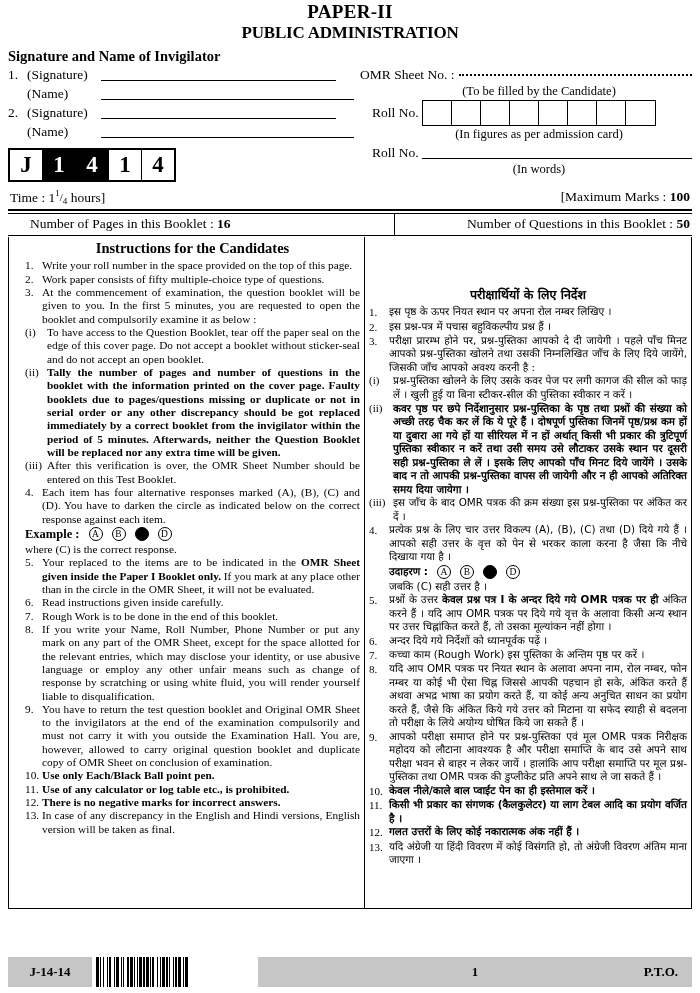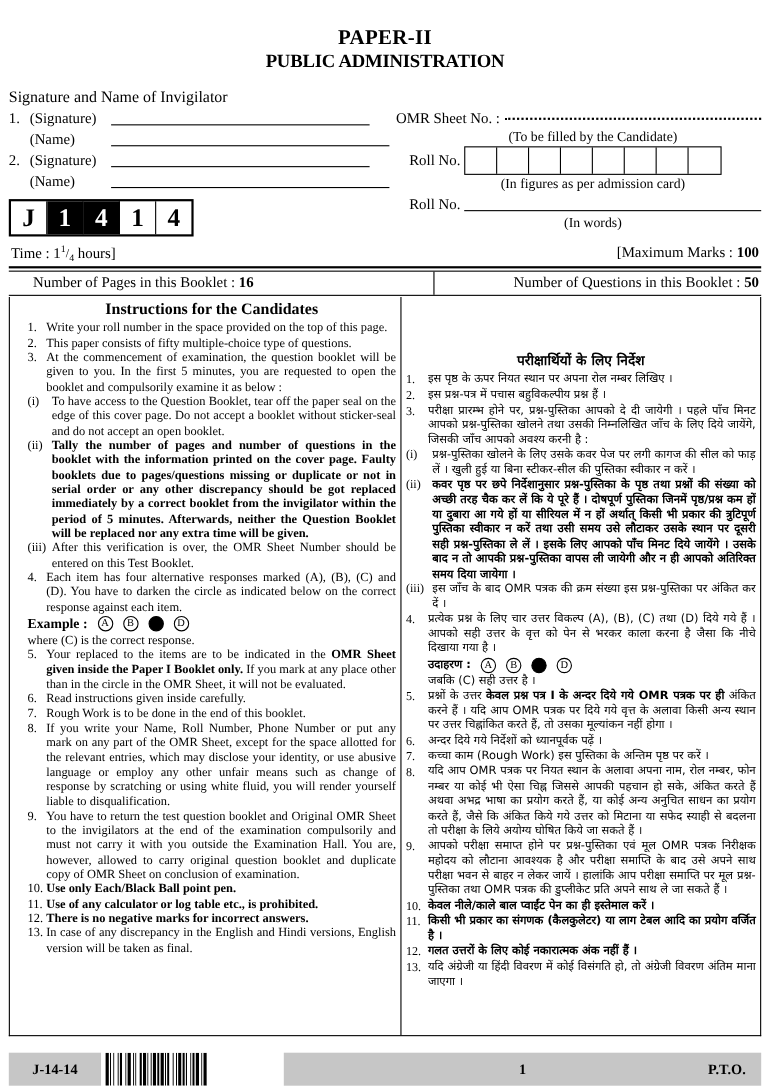--- a/index.html
+++ b/index.html
@@ -5,25 +5,25 @@
   html,body{margin:0;padding:0;}
   body{
     width:700px;height:993px;background:#ffffff;
     font-family:"Liberation Serif","DejaVu Serif",serif;
     color:#000;overflow:hidden;position:relative;
   }
   .page{width:700px;height:993px;position:relative;box-sizing:border-box;padding:0 8px;}
 
   
   .title-wrap{text-align:center;padding-top:2px;}
-  .paper-title{font-size:19px;font-weight:bold;letter-spacing:.3px;line-height:1.05;margin-top:23px;}
+  .paper-title{font-size:19px;font-weight:bold;letter-spacing:.3px;line-height:1.05;}
   .subject-title{font-size:17px;font-weight:bold;letter-spacing:-.2px;line-height:1.15;margin-top:1px;}
 
   
-  .sig-head{font-size:14.5px;font-weight:normal;margin-top:16px;margin-bottom:2px;}
+  .sig-head{font-size:14.5px;font-weight:bold;margin-top:6px;margin-bottom:2px;}
   .two-col{display:flex;align-items:flex-start;}
   .col-left{width:346px;flex:0 0 346px;}
   .col-right{flex:1 1 auto;padding-left:6px;}
 
   .sig-row{display:flex;align-items:flex-end;font-size:13.5px;margin-bottom:3px;}
   .sig-num{width:19px;flex:0 0 19px;}
   .sig-lbl{width:74px;flex:0 0 74px;}
   .sig-line{flex:1 1 auto;border-bottom:1.6px solid #000;height:12px;margin-bottom:2px;}
   .sig-line.short{margin-right:18px;}
 
@@ -210,21 +210,21 @@
 
     <div class="instr-col en">
       <div class="instr-head">Instructions for the Candidates</div>
       <ol class="instr">
         <li>
             <span class="li-num">1.</span>
             <span class="li-txt">Write your roll number in the space provided on the top of this page.</span>
           </li>
         <li>
             <span class="li-num">2.</span>
-            <span class="li-txt">This paper consists of fifty multiple-choice type of questions.</span>
+            <span class="li-txt">Work paper consists of fifty multiple-choice type of questions.</span>
           </li>
         <li>
             <span class="li-num">3.</span>
             <span class="li-txt">At the commencement of examination, the question booklet will be given to you. In the first 5 minutes, you are requested to open the booklet and compulsorily examine it as below :</span>
           </li>
       </ol>
       <div class="sub">
         <span class="sub-num">(i)</span>
         <span class="sub-txt">To have access to the Question Booklet, tear off the paper seal on the edge of this cover page. Do not accept a booklet without sticker-seal and do not accept an open booklet.</span>
       </div>

